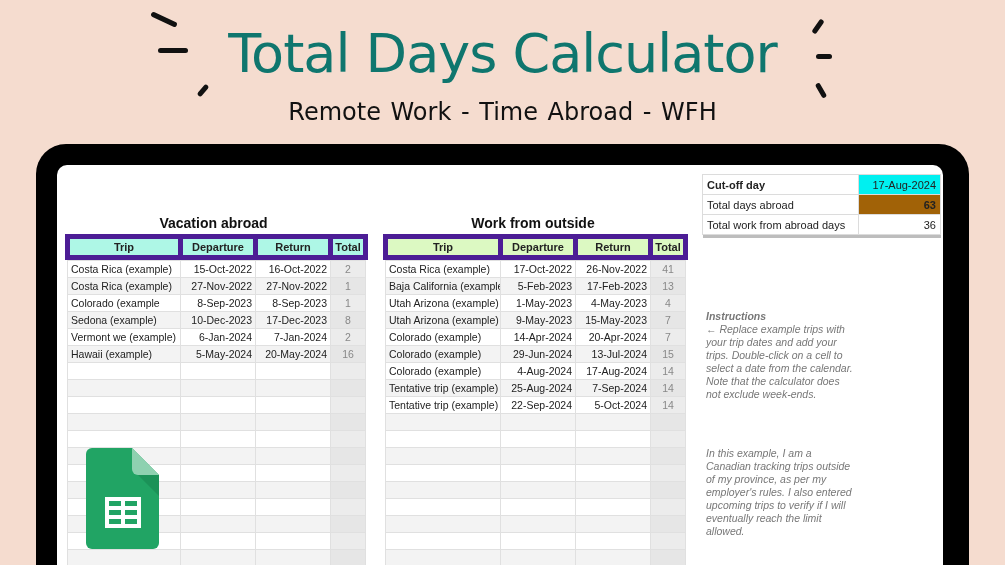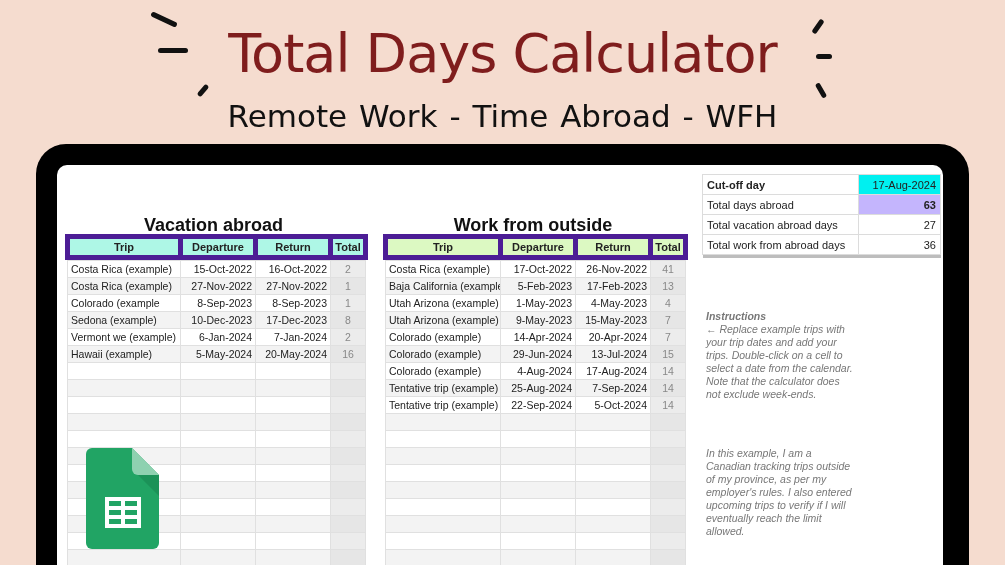--- a/index.html
+++ b/index.html
@@ -1,28 +1,28 @@
 <!DOCTYPE html>
 <html><head>
 <meta charset="utf-8">
 <style>
   * { box-sizing: border-box; margin: 0; padding: 0; }
   html, body { width: 1005px; height: 565px; overflow: hidden; }
   body { background: #f5dccf; font-family: "Liberation Sans", sans-serif; position: relative; }
 
   .hero-title { position: absolute; left: 0; width: 1005px; top: 22px; text-align: center;
-    font-family: "DejaVu Sans", sans-serif; font-size: 54px; font-weight: 400; letter-spacing: -1px; color: #7f1d1d; }
+    font-family: "DejaVu Sans", sans-serif; font-size: 54px; font-weight: 400; letter-spacing: -1px; color: #0f766e; }
   .hero-sub { position: absolute; left: 0; width: 1005px; top: 98px; text-align: center;
-    font-family: "DejaVu Sans", sans-serif; font-size: 31px; color: #111; word-spacing: 2px; }
+    font-family: "DejaVu Sans", sans-serif; font-size: 24px; color: #111; word-spacing: 2px; }
   .dash { position: absolute; background: #111; border-radius: 4px; height: 5px; }
 
   .device { position: absolute; left: 36px; top: 144px; width: 933px; height: 460px; background: #000; border-radius: 30px; }
   .screen { position: absolute; left: 57px; top: 165px; width: 886px; height: 420px; background: #fff; border-radius: 10px 10px 0 0; overflow: hidden; }
 
-  .sec-title { position: absolute; font-size: 18px; font-weight: bold; color: #111; text-align: center; }
+  .sec-title { position: absolute; font-size: 14px; font-weight: bold; color: #111; text-align: center; }
   table.grid { position: absolute; border-collapse: collapse; font-size: 10.5px; color: #222; table-layout: fixed; }
   table.grid th { font-weight: bold; font-size: 11px; height: 21px; border: 5px solid #4c1d95; }
   table.grid td { height: 17px; border: 1px solid #e0e0e0; padding: 0 3px; white-space: nowrap; overflow: hidden; }
   table.grid tr.hdr-gap td { height: 3px; background: #bdbdbd; border: none; padding: 0; }
   table.grid tr.alt td { background: #f3f3f3; }
   table.grid td.num { text-align: right; }
   table.grid td.tot { text-align: center; color: #888; background: #ececec; }
   table.grid tr.alt td.tot { background: #e6e6e6; }
 
   .summary { position: absolute; left: 702px; top: 174px; border-collapse: collapse; font-size: 11px; color: #222; }
@@ -316,25 +316,21 @@
 </table>
 
 <table class="summary" style="width:239px;">
   <tbody>
       <tr>
     <td style="font-weight:bold;">Cut-off day</td>
     <td class="v" style="background:#00f0f0;">17-Aug-2024</td>
   </tr>
   <tr>
     <td style="font-weight:normal;">Total days abroad</td>
-    <td class="v" style="font-weight:bold;background:#c4b5fd;">63</td>
-  </tr>
-  <tr>
-    <td>Total vacation abroad days</td>
-    <td class="v">27</td>
+    <td class="v" style="font-weight:bold;background:#a16207;">63</td>
   </tr>
   <tr>
     <td>Total work from abroad days</td>
     <td class="v">36</td>
   </tr>
   <tr class="gap">
         <td colspan="2"></td>
       </tr>
 </tbody>
   </table>

